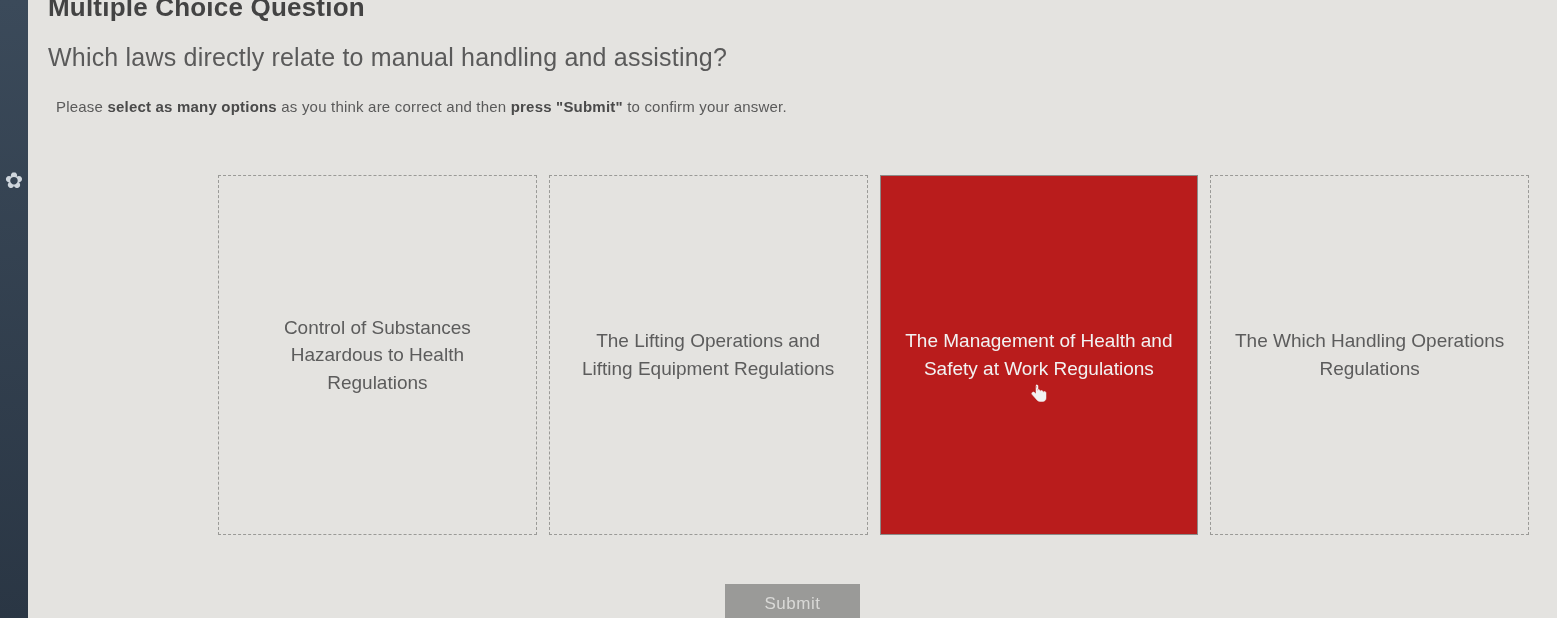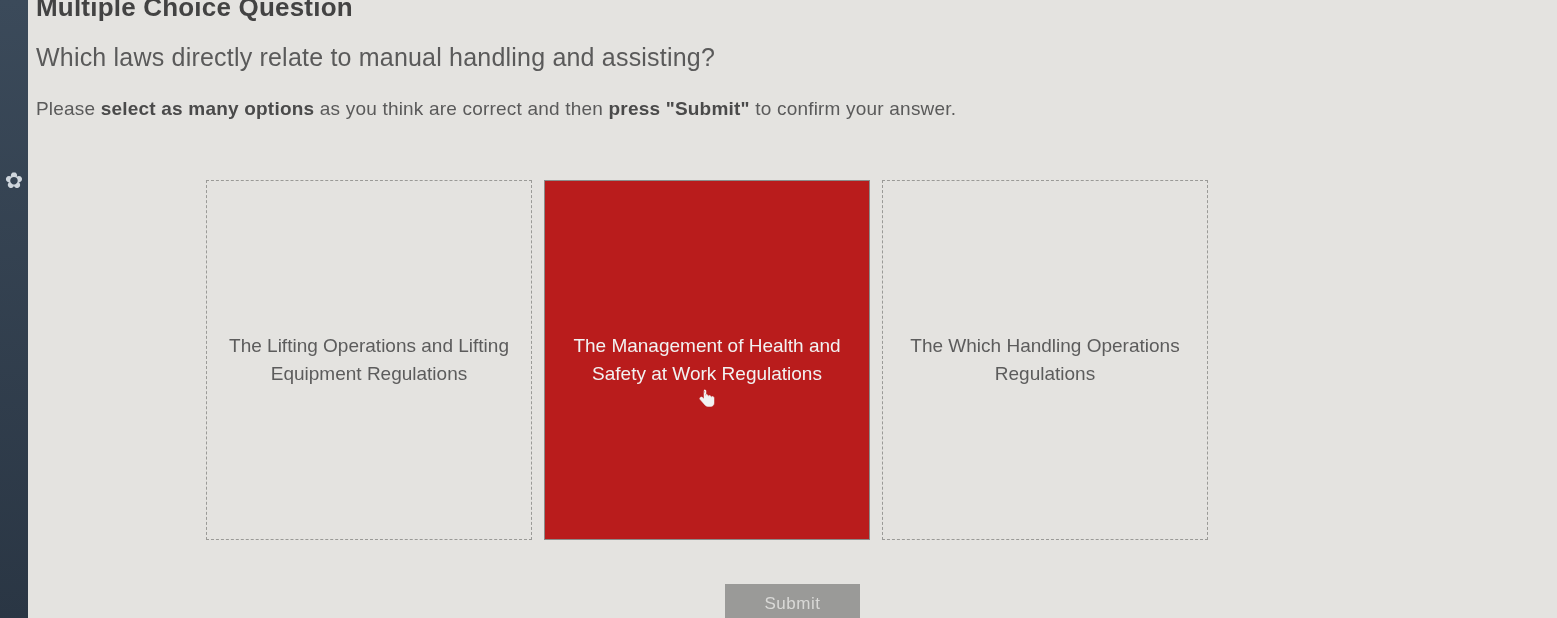--- a/index.html
+++ b/index.html
@@ -24,40 +24,41 @@
     }
     .gear-icon {
       color: #cfd6dd;
       font-size: 22px;
       line-height: 1;
     }
     .content {
       position: absolute;
       left: 28px; right: 0; top: 0; bottom: 0;
       background: #e4e3e0;
-      padding: 0 28px 0 8px;
+      padding: 0 28px 0 20px;
     }
     .title {
       font-size: 26px;
       font-weight: 600;
       color: #434343;
       letter-spacing: 0.2px;
       margin-top: -8px;
     }
     .question {
       margin-top: 20px;
       font-size: 25px;
       color: #5a5a5a;
       letter-spacing: 0.2px;
     }
     .instr {
       margin-top: 26px;
-      font-size: 19px;
+      font-size: 15px;
       color: #5a5a5a;
       letter-spacing: 0.2px;
+      margin-left: 8px;
     }
     .instr .b { font-weight: 600; color: #4a4a4a; }
     .options {
       margin-top: 60px;
       margin-left: 170px;
       display: flex;
       gap: 12px;
     }
     .card {
       width: 326px;
@@ -117,20 +118,23 @@
   <div class="title">Multiple Choice Question</div>
 
   <div class="question">Which laws directly relate to manual handling and assisting?</div>
 
   <div class="instr">
     <span>Please </span><span class="b">select as many options</span><span> as you think are correct and then </span><span class="b">press "Submit"</span><span> to confirm your answer.</span>
   </div>
 
   <div class="options">
     <div class="card">
+      <span>Control of Substances Hazardous to Health Regulations</span>
+    </div>
+    <div class="card">
       <span>The Lifting Operations and Lifting Equipment Regulations</span>
     </div>
     <div class="card selected">
       <span>The Management of Health and Safety at Work Regulations</span>
       <span class="cursor-icon">
         <svg width="18" height="20" viewBox="0 0 18 20" fill="currentColor">
             <path d="M6 2v8l-1.5-1.5C3.7 7.7 2.5 8 2 8.8c-.4.6-.2 1.5.4 2l4.8 5.5c.6.7 1.5 1.1 2.4 1.1h3.2c1.8 0 3.2-1.4 3.2-3.2V9c0-.8-.7-1.5-1.5-1.5S13 8.2 13 9V8c0-.8-.7-1.5-1.5-1.5S10 7.2 10 8V7c0-.8-.7-1.5-1.5-1.5S7 6.2 7 7V2c0-.6-.4-1-1-1 .6 0 1 .4 1 1z M6 2c0-.6.4-1 1-1s1 .4 1 1v5" stroke="currentColor" stroke-width="0.5" fill="currentColor"></path>
           </svg>
       </span>
     </div>

